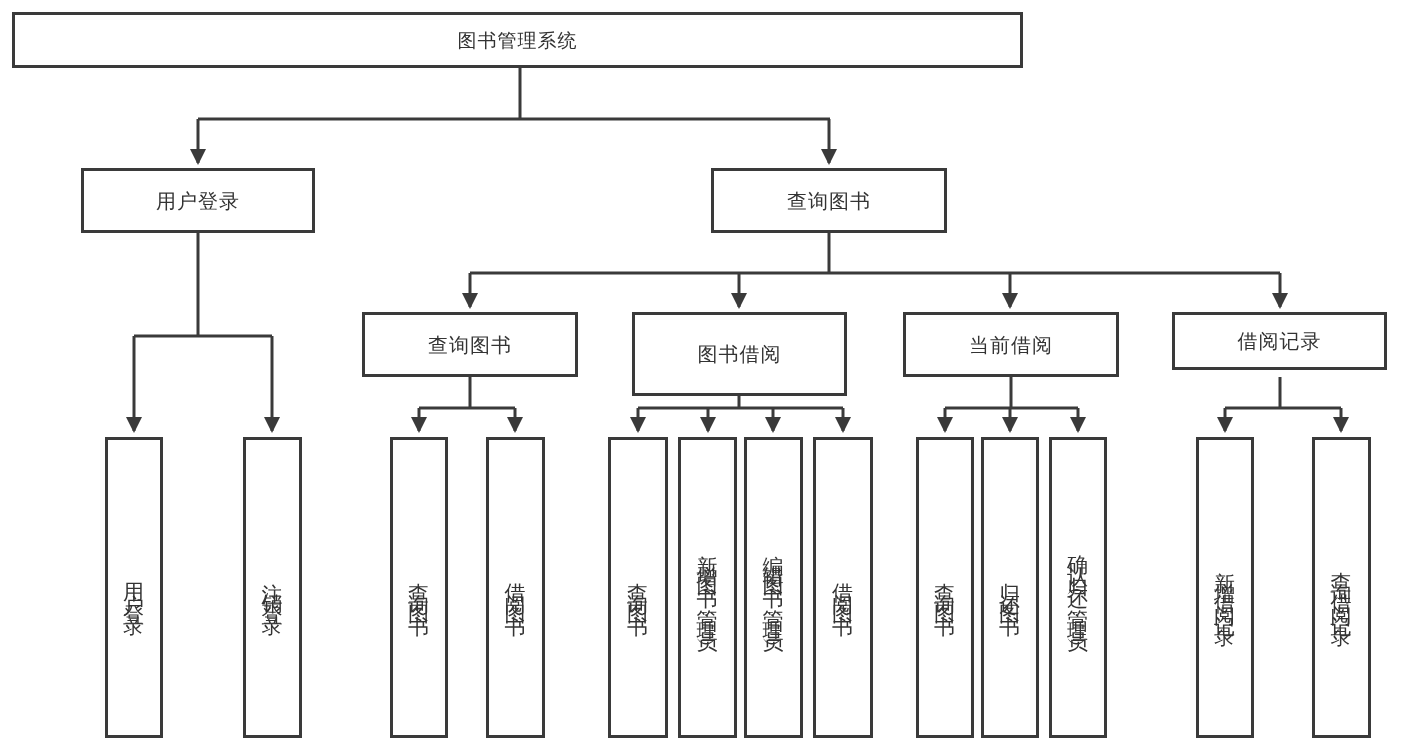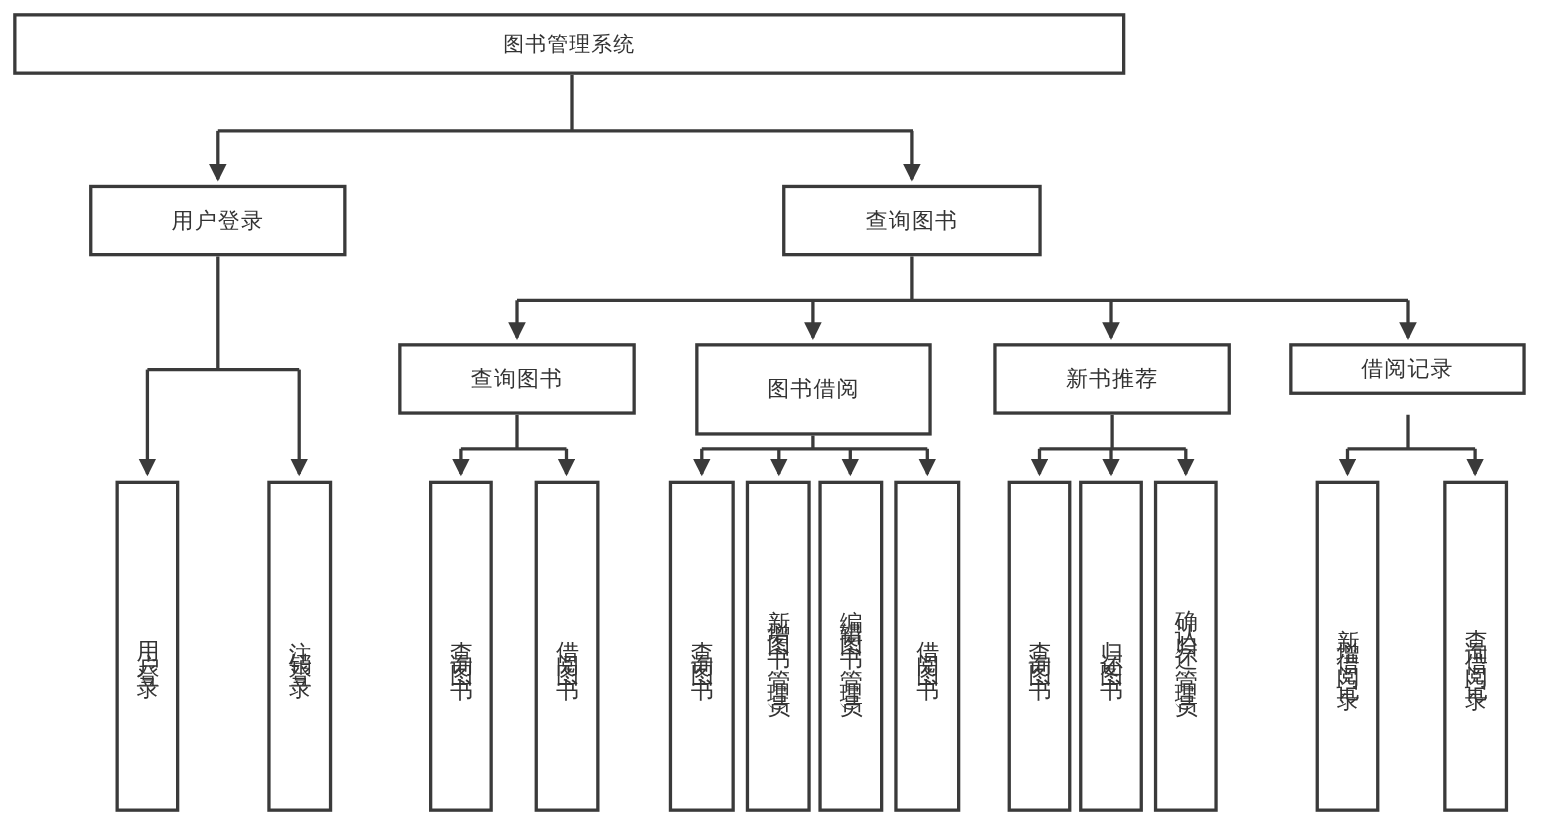--- a/index.html
+++ b/index.html
@@ -95,23 +95,23 @@
     <span class="lbl">查询图书</span>
   </div>
 
   <div class="node" style="left:362px;top:312px;width:216px;height:65px">
     <span class="lbl">查询图书</span>
   </div>
   <div class="node" style="left:632px;top:312px;width:215px;height:84px">
     <span class="lbl">图书借阅</span>
   </div>
   <div class="node" style="left:903px;top:312px;width:216px;height:65px">
-    <span class="lbl">新书推荐</span>
+    <span class="lbl">当前借阅</span>
   </div>
-  <div class="node" style="left:1172px;top:312px;width:215px;height:47px">
+  <div class="node" style="left:1172px;top:312px;width:215px;height:58px">
     <span class="lbl">借阅记录</span>
   </div>
 
   <div class="node leaf" style="left:105px;top:437px;width:58px;height:301px">
     <span class="lbl">用户登录</span>
   </div>
   <div class="node leaf" style="left:243px;top:437px;width:59px;height:301px">
     <span class="lbl">注销登录</span>
   </div>
 

